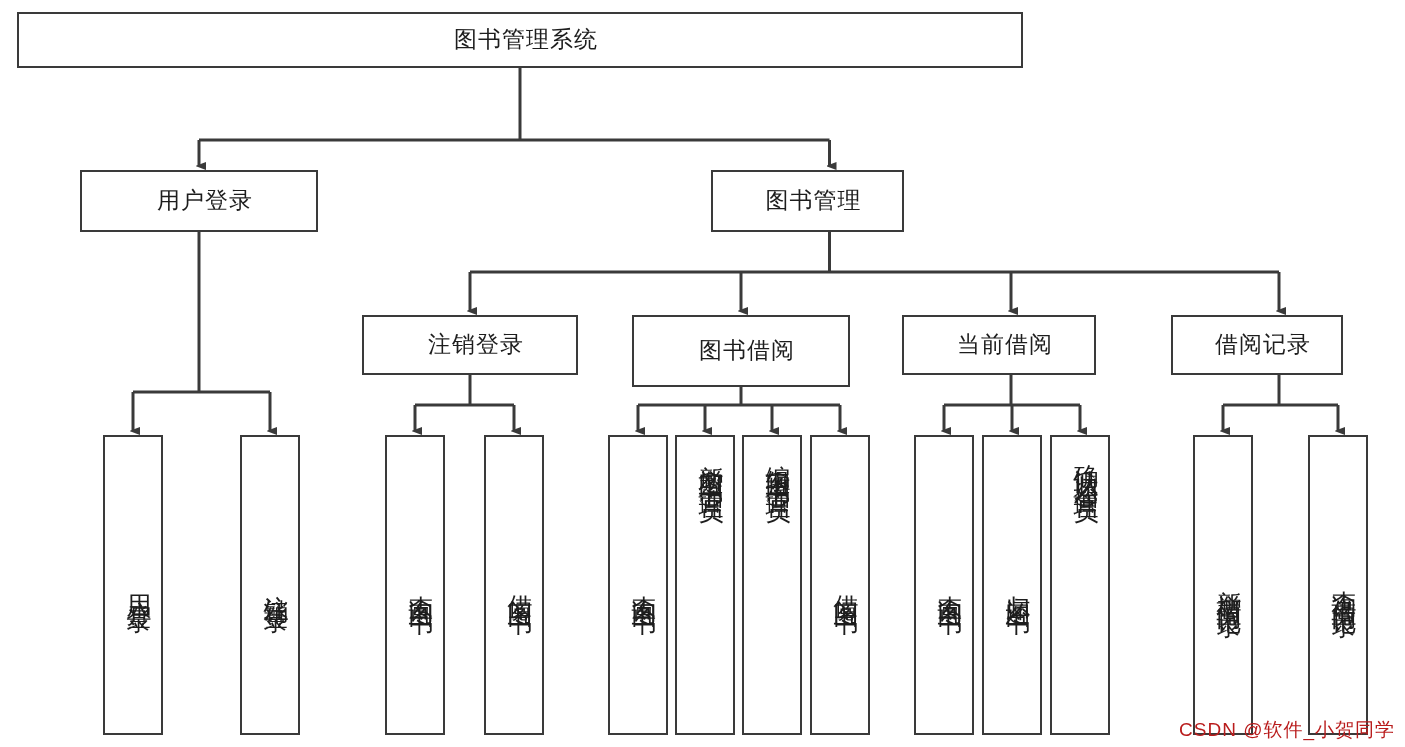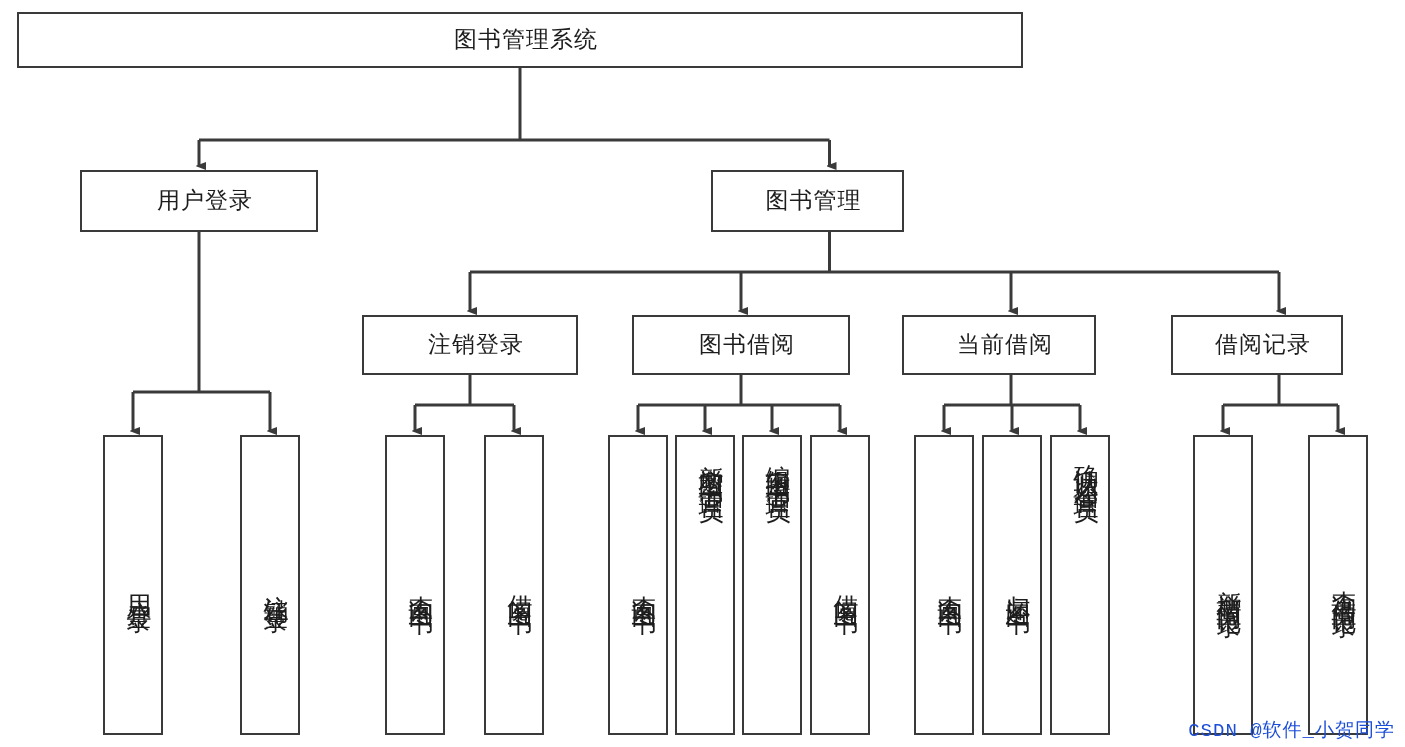--- a/index.html
+++ b/index.html
@@ -53,25 +53,24 @@
     white-space:nowrap;
   }
   
   .node.v.center{ align-items:center; padding-top:0; }
 
   #watermark{
     position:absolute;
     right:10px;
     bottom:4px;
     font-size:19px;
-    color:#1d4ed8;
+    color:#b91c1c;
     letter-spacing:1px;
     white-space:nowrap;
     pointer-events:none;
-    font-family:Liberation Mono, monospace;
   }
 </style>
 </head>
 <body>
 
 <div id="canvas">
 
   <svg id="wires" viewBox="0 0 1405 747" xmlns="http://www.w3.org/2000/svg">
     <defs>
       <marker id="arrow" markerWidth="10" markerHeight="10" refX="4" refY="7" orient="auto" markerUnits="userSpaceOnUse">
@@ -121,21 +120,21 @@
       </div>
       <div class="node h" style="left: 80px; top: 170px; width: 238px; height: 62px;">
         <span class="label">用户登录</span>
       </div>
       <div class="node h" style="left: 711px; top: 170px; width: 193px; height: 62px;">
         <span class="label">图书管理</span>
       </div>
       <div class="node h" style="left: 362px; top: 315px; width: 216px; height: 60px;">
         <span class="label">注销登录</span>
       </div>
-      <div class="node h" style="left: 632px; top: 315px; width: 218px; height: 60px;">
+      <div class="node h" style="left: 632px; top: 315px; width: 218px; height: 72px;">
         <span class="label">图书借阅</span>
       </div>
       <div class="node h" style="left: 902px; top: 315px; width: 194px; height: 60px;">
         <span class="label">当前借阅</span>
       </div>
       <div class="node h" style="left: 1171px; top: 315px; width: 172px; height: 60px;">
         <span class="label">借阅记录</span>
       </div>
       <div class="node v center" style="left: 103px; top: 435px; width: 60px; height: 300px;">
         <span class="label">用户登录</span>

